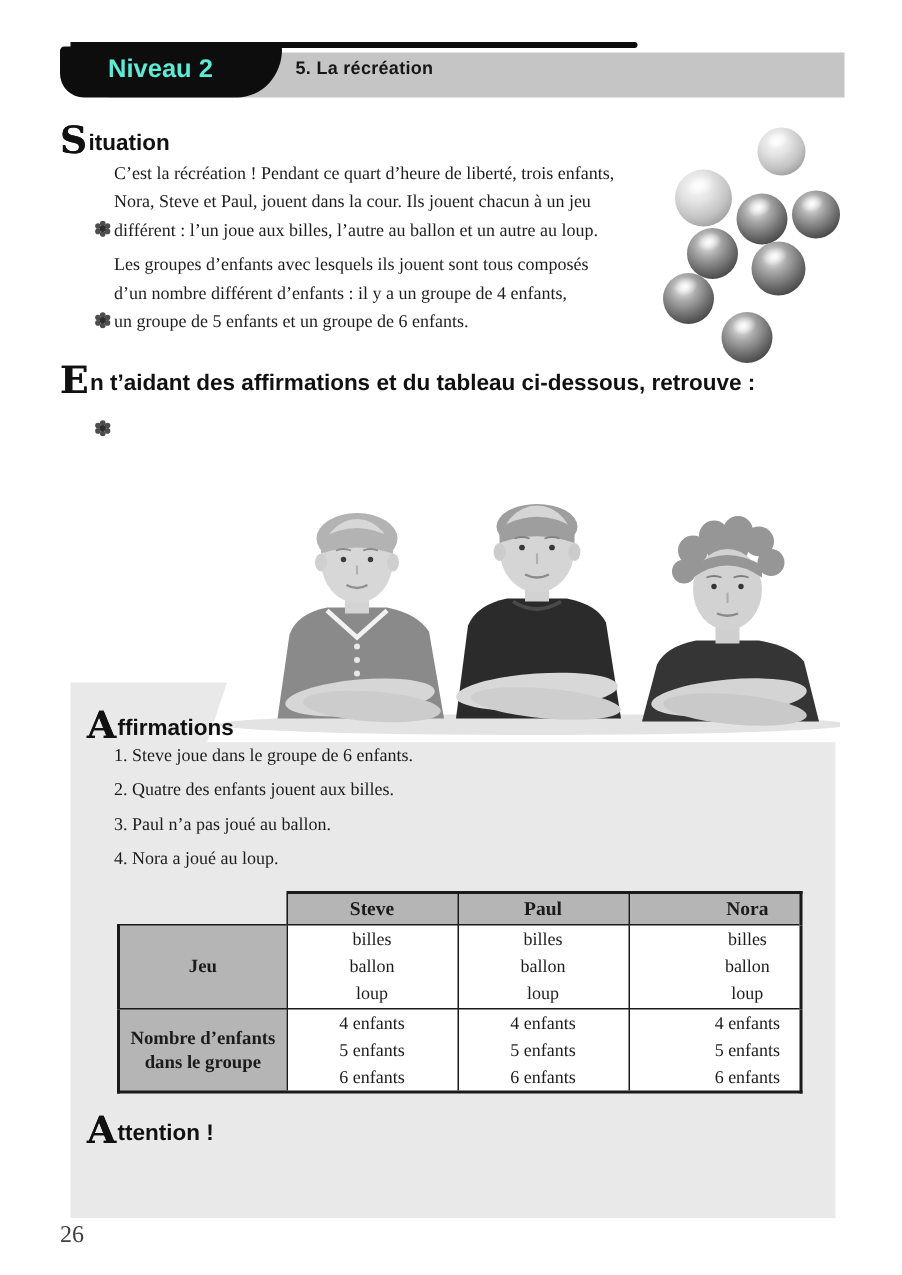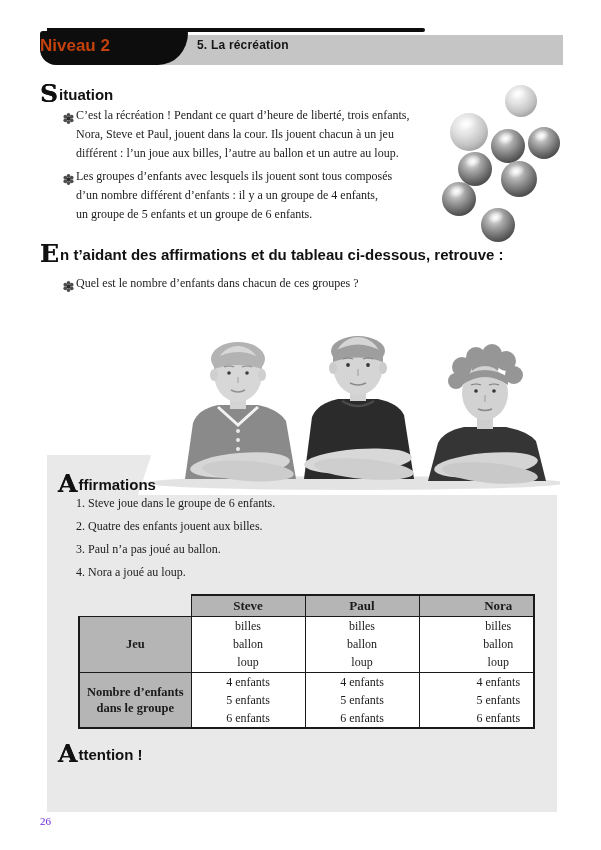--- a/index.html
+++ b/index.html
@@ -10,36 +10,36 @@
     font-family:"Liberation Serif", serif; color:#1b1b1b;
   }
 
   
   .top-rule { position:absolute; left:47px; top:28px; width:378px; height:4px;
     background:#0d0d0d; border-radius:0 3px 3px 0; }
   .gray-bar { position:absolute; left:72px; top:35px; width:491px; height:30px;
     background:#c5c5c5; }
   .level-tab { position:absolute; left:40px; top:31px; width:148px; height:34px;
     background:#0d0d0d; border-radius:3px 2px 30px 16px / 3px 2px 32px 16px; }
-  .level-tab span { position:absolute; left:0; right:14px; top:5px; text-align:left;
-    font-family:"Liberation Sans", sans-serif; font-weight:bold; font-size:17px; color:#c2410c; }
+  .level-tab span { position:absolute; left:0; right:14px; top:5px; text-align:center;
+    font-family:"Liberation Sans", sans-serif; font-weight:bold; font-size:17px; color:#5eead4; }
   .chapter-title { position:absolute; left:197px; top:38px;
     font-family:"Liberation Sans", sans-serif; font-weight:bold; font-size:12px; color:#161616;
     letter-spacing:.2px; }
 
   
   .fancy-h { position:absolute; font-family:"Liberation Sans", sans-serif;
     font-weight:bold; font-size:15px; color:#111; white-space:nowrap; }
   .fancy-h .initial { font-family:"DejaVu Serif", serif; font-size:25px; font-weight:bold;
     line-height:20px; vertical-align:-2px; margin-right:1px; text-shadow:0 0 0 #111; }
 
   
   .ml { white-space:pre-line; }
   .body-text { font-size:12px; line-height:19px; color:#1c1c1c; }
-  .bullet-row { display:flex; align-items:flex-start; margin-bottom:4px; }
+  .bullet-row { display:flex; align-items:flex-end; margin-bottom:4px; }
   .bullet-ic { flex:0 0 13px; margin-top:4px; }
 
   
   .marble { position:absolute; border-radius:50%; }
   .marble.light { background:radial-gradient(circle at 38% 30%, #fafafa 0%, #e3e3e3 30%, #c2c2c2 60%, #969696 85%, #7d7d7d 100%); }
   .marble.dark  { background:radial-gradient(circle at 40% 30%, #ececec 0%, #a9a9a9 28%, #666 62%, #2f2f2f 92%); }
   .marble i { position:absolute; left:20%; top:10%; width:48%; height:34%;
     background:radial-gradient(ellipse at center, rgba(255,255,255,.95), rgba(255,255,255,0) 72%);
     border-radius:50%; transform:rotate(-18deg); }
 
@@ -66,21 +66,21 @@
   .logic-table .r1 td { height:56px;text-align:center; }
   .logic-table .r2 td { height:55px; }
   .logic-table .r2 td { border-bottom-width:2px; }
   .logic-table th:last-child, .logic-table td:last-child { border-right-width:2px;padding-left:44px; }
 
   
   .attention-label { left:58px; top:744px; z-index:3; }
   .attention-text { position:absolute; left:124px; top:748px; width:412px; z-index:3;
     font-size:12px; line-height:19px; }
 
-  .page-number { position:absolute; left:40px; top:815px; font-size:11px; color:#6d28d9; }
+  .page-number { position:absolute; left:40px; top:815px; font-size:16px; color:#404040; }
 </style>
 </head>
 <body>
 
 <div class="page">
 
   <div class="top-rule"></div>
   <div class="gray-bar"></div>
   <div class="level-tab">
     <span>Niveau 2</span>
@@ -169,21 +169,20 @@
               <circle cx="5" cy="1.8" r="1.7"></circle>
               <circle cx="7.9" cy="3.4" r="1.7"></circle>
               <circle cx="7.9" cy="6.6" r="1.7"></circle>
               <circle cx="5" cy="8.2" r="1.7"></circle>
               <circle cx="2.1" cy="6.6" r="1.7"></circle>
               <circle cx="2.1" cy="3.4" r="1.7"></circle>
               <circle cx="5" cy="5" r="1.9" fill="#2e2e2e"></circle>
             </g>
           </svg>
       </span>
-      <div class="body-text">Quel est le nombre d’enfants dans chacun de ces groupes ?</div>
     </div>
   </div>
 
   <div class="panel"></div>
 
   <svg class="photo" viewBox="0 0 470 170" aria-hidden="true">
 
     <polygon points="48,170 64,122 470,112 470,170" fill="#ffffff"></polygon>
     <ellipse cx="265" cy="158" rx="210" ry="7" fill="#dcdcdc" opacity="0.8"></ellipse>
 

